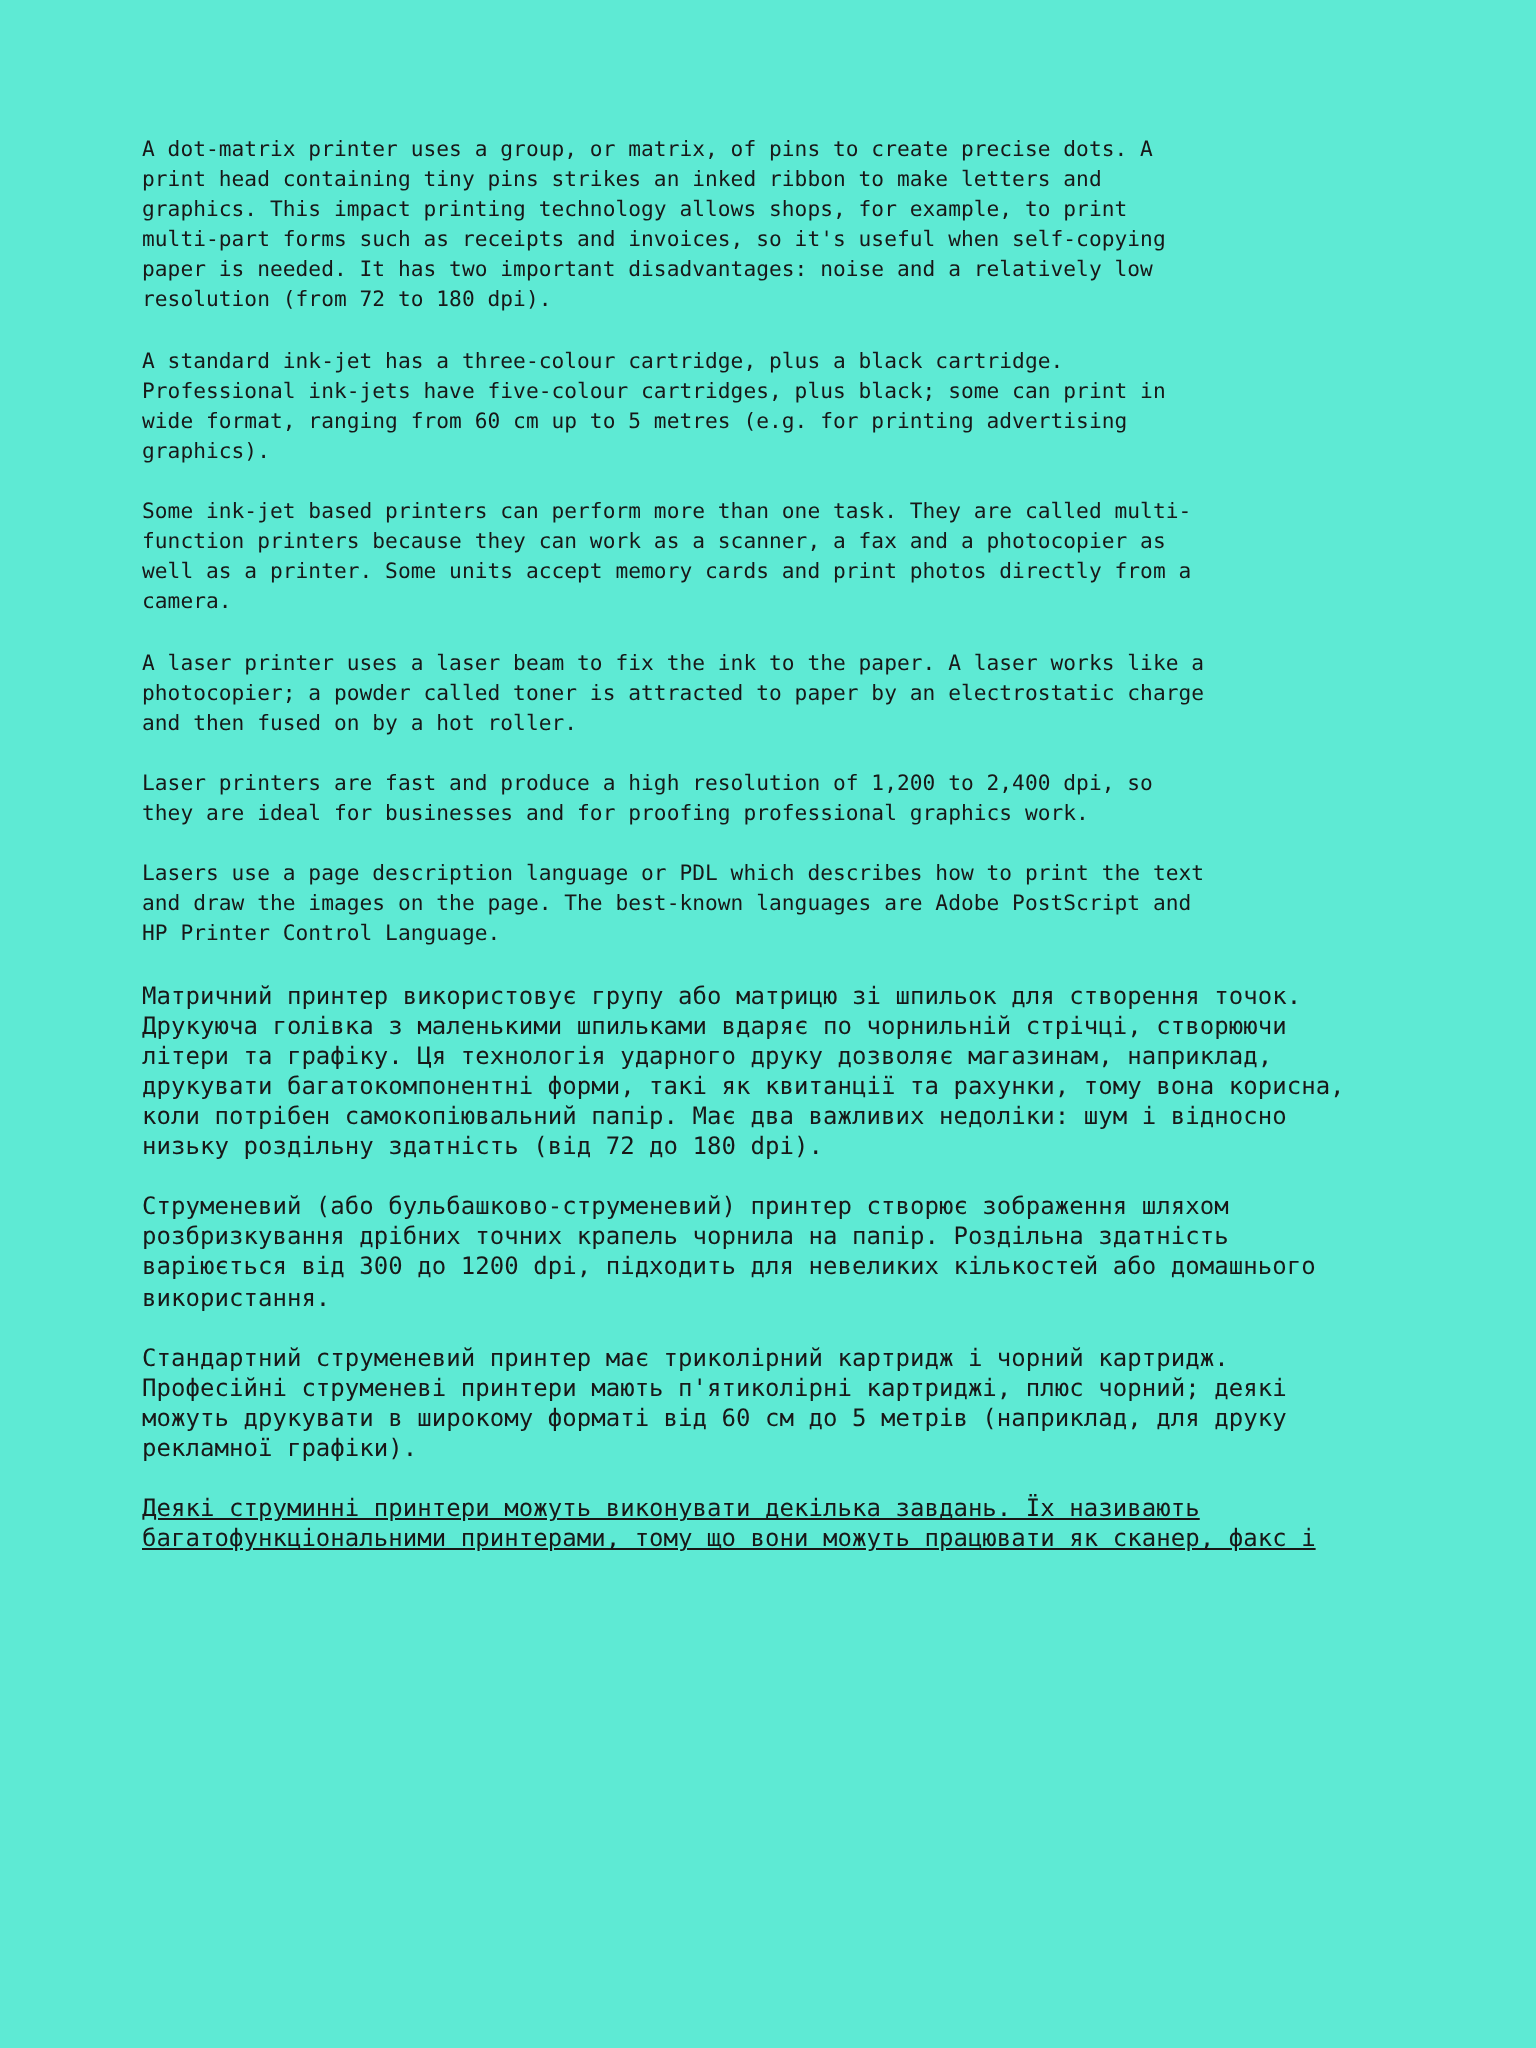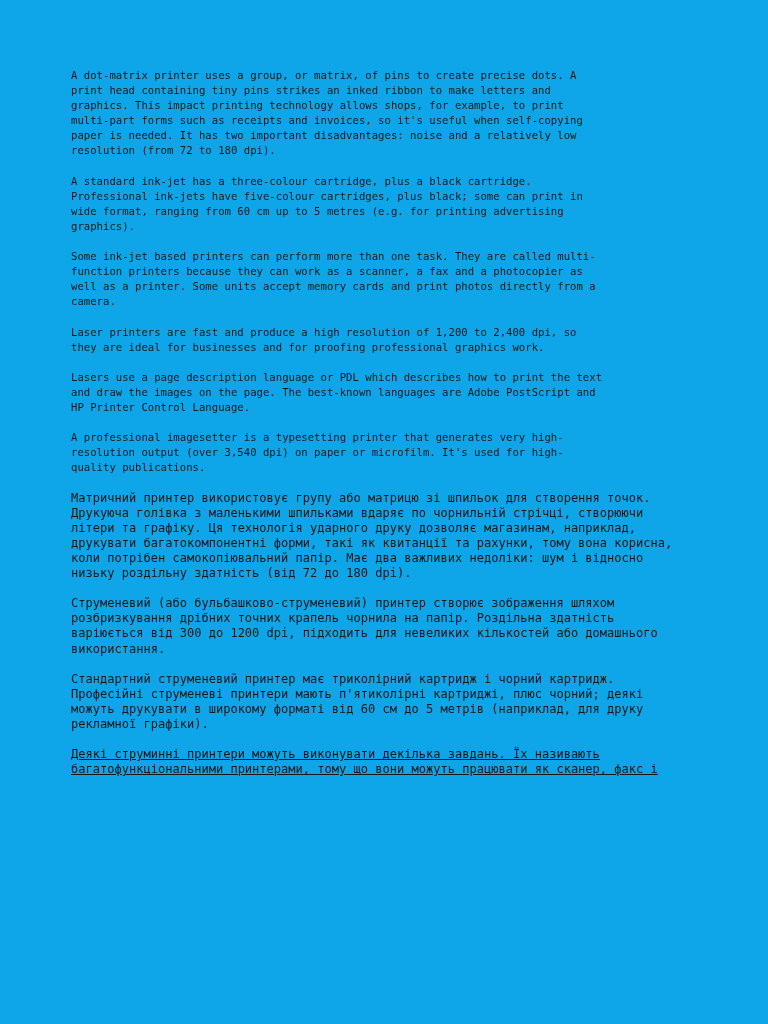--- a/index.html
+++ b/index.html
@@ -13,21 +13,21 @@
     height: 1024px;
     overflow: hidden;
     font-family: "DejaVu Sans Mono", "Liberation Mono", monospace;
     color: #1a1a1a;
     -webkit-font-smoothing: antialiased;
   }
   #page {
     position: relative;
     width: 768px;
     height: 1024px;
-    background: #0ea5e9;
+    background: #5eead4;
     box-sizing: border-box;
   }
   #doc-body {
     position: absolute;
     left: 71px;
     top: 68px;
     width: 634px;
   }
   .para {
     font-size: 10.6px;
@@ -64,31 +64,31 @@
     <p class="para">A standard ink-jet has a three-colour cartridge, plus a black cartridge.
 Professional ink-jets have five-colour cartridges, plus black; some can print in
 wide format, ranging from 60 cm up to 5 metres (e.g. for printing advertising
 graphics).</p>
 
     <p class="para">Some ink-jet based printers can perform more than one task. They are called multi-
 function printers because they can work as a scanner, a fax and a photocopier as
 well as a printer. Some units accept memory cards and print photos directly from a
 camera.</p>
 
+    <p class="para">A laser printer uses a laser beam to fix the ink to the paper. A laser works like a
+photocopier; a powder called toner is attracted to paper by an electrostatic charge
+and then fused on by a hot roller.</p>
 
     <p class="para">Laser printers are fast and produce a high resolution of 1,200 to 2,400 dpi, so
 they are ideal for businesses and for proofing professional graphics work.</p>
 
     <p class="para">Lasers use a page description language or PDL which describes how to print the text
 and draw the images on the page. The best-known languages are Adobe PostScript and
 HP Printer Control Language.</p>
 
-    <p class="para">A professional imagesetter is a typesetting printer that generates very high-
-resolution output (over 3,540 dpi) on paper or microfilm. It's used for high-
-quality publications.</p>
 
 
     <p class="para cyr">Матричний принтер використовує групу або матрицю зі шпильок для створення точок.
 Друкуюча голівка з маленькими шпильками вдаряє по чорнильній стрічці, створюючи
 літери та графіку. Ця технологія ударного друку дозволяє магазинам, наприклад,
 друкувати багатокомпонентні форми, такі як квитанції та рахунки, тому вона корисна,
 коли потрібен самокопіювальний папір. Має два важливих недоліки: шум і відносно
 низьку роздільну здатність (від 72 до 180 dpi).</p>
 
     <p class="para cyr">Струменевий (або бульбашково-струменевий) принтер створює зображення шляхом

